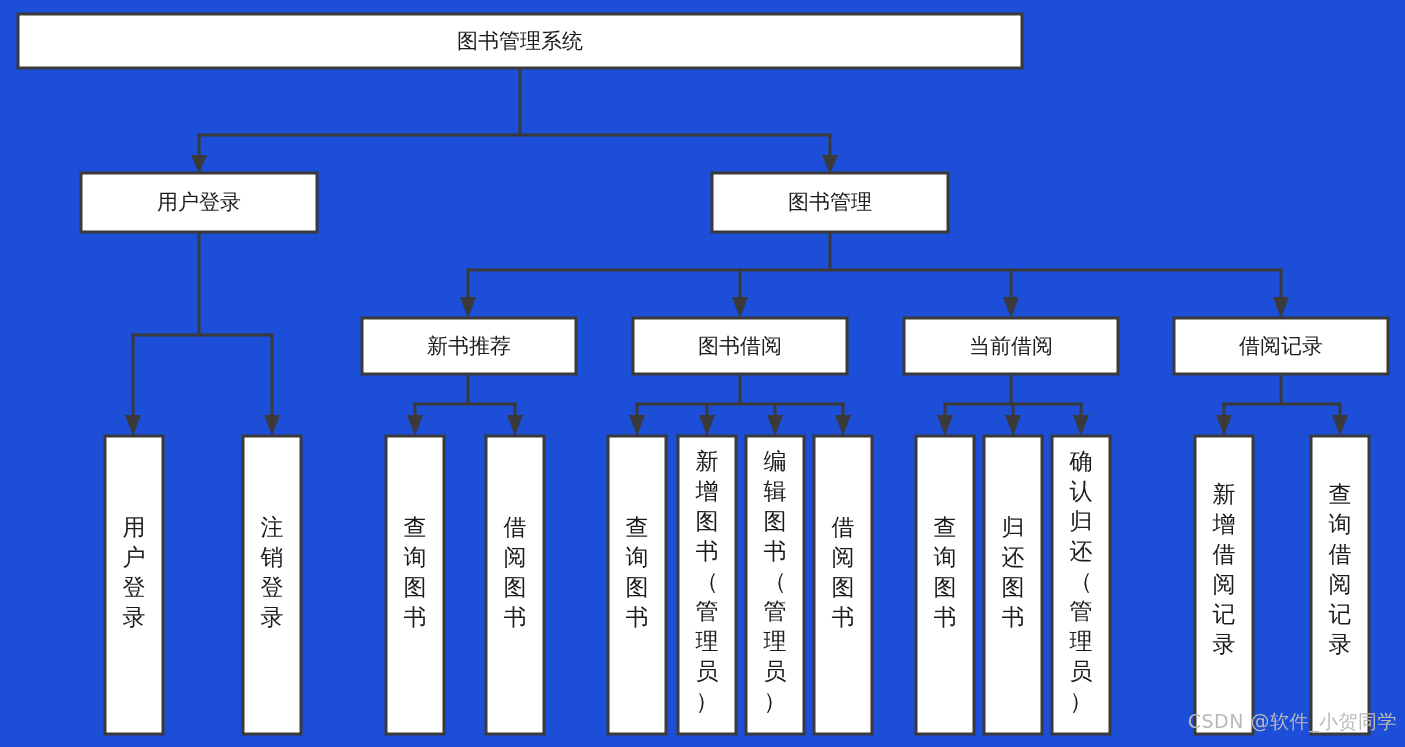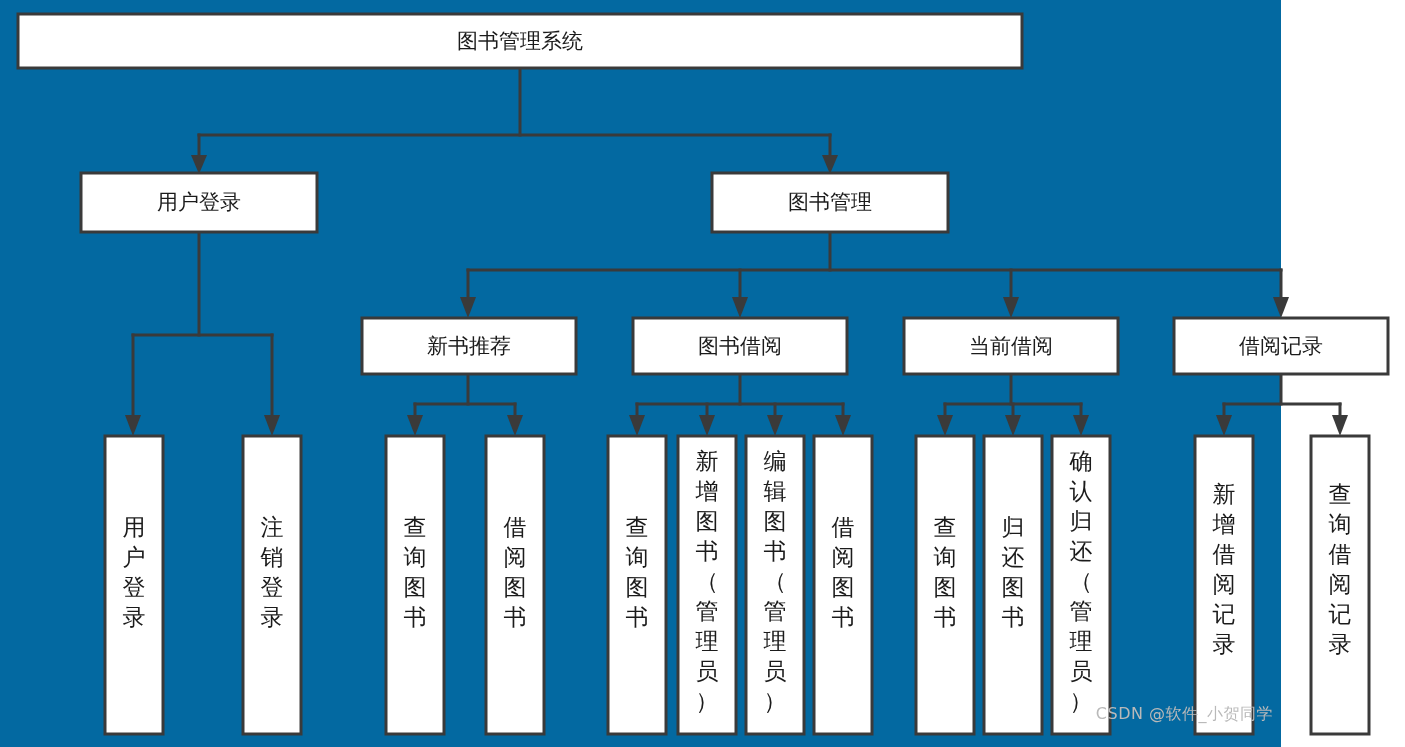--- a/index.html
+++ b/index.html
@@ -8,23 +8,23 @@
     background: #ffffff;
   }
   body {
     width: 1405px;
     height: 747px;
     font-family: "DejaVu Sans", "Liberation Sans", sans-serif;
     overflow: hidden;
   }
   #diagram-root {
     position: relative;
-    width: 1281px;
+    width: 1405px;
     height: 747px;
-    background: #0369a1;
+    background: #1d4ed8;
   }
   svg.diagram {
     position: absolute;
     left: 0;
     top: 0;
     width: 1405px;
     height: 747px;
     display: block;
   }
   .node-box {
@@ -53,23 +53,23 @@
     font-size: 23px;
     fill: #1b1b1b;
     text-anchor: middle;
   }
   .node-label-v tspan {
     dominant-baseline: middle;
   }
   .watermark {
     position: absolute;
     right: 8px;
-    bottom: 22px;
-    font-family: "DejaVu Sans", "Liberation Sans", sans-serif;
-    font-size: 16px;
+    bottom: 12px;
+    font-family: "DejaVu Sans", "Liberation Sans", sans-serif;
+    font-size: 19px;
     color: #b9b9b9;
     letter-spacing: 0.5px;
     white-space: nowrap;
     user-select: none;
   }
 </style>
 </head>
 <body>
 
 <div id="diagram-root">

